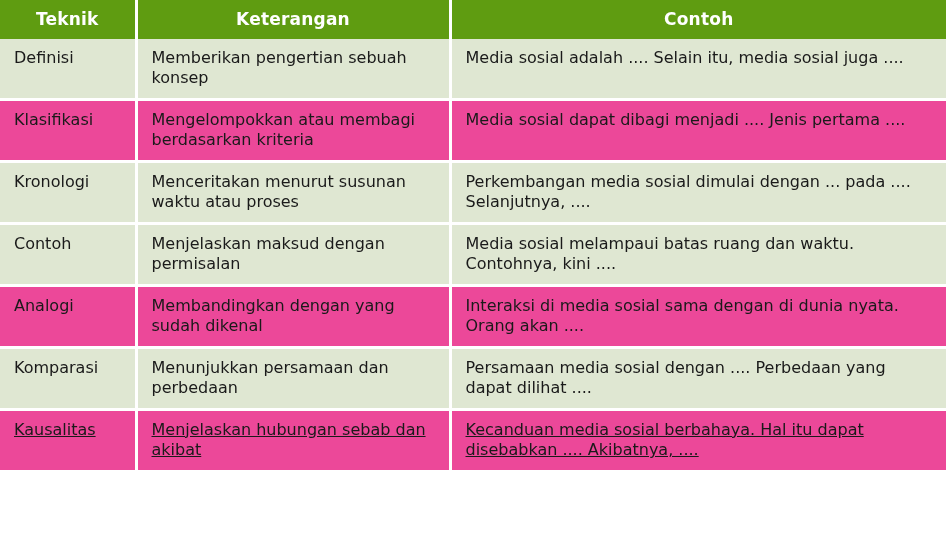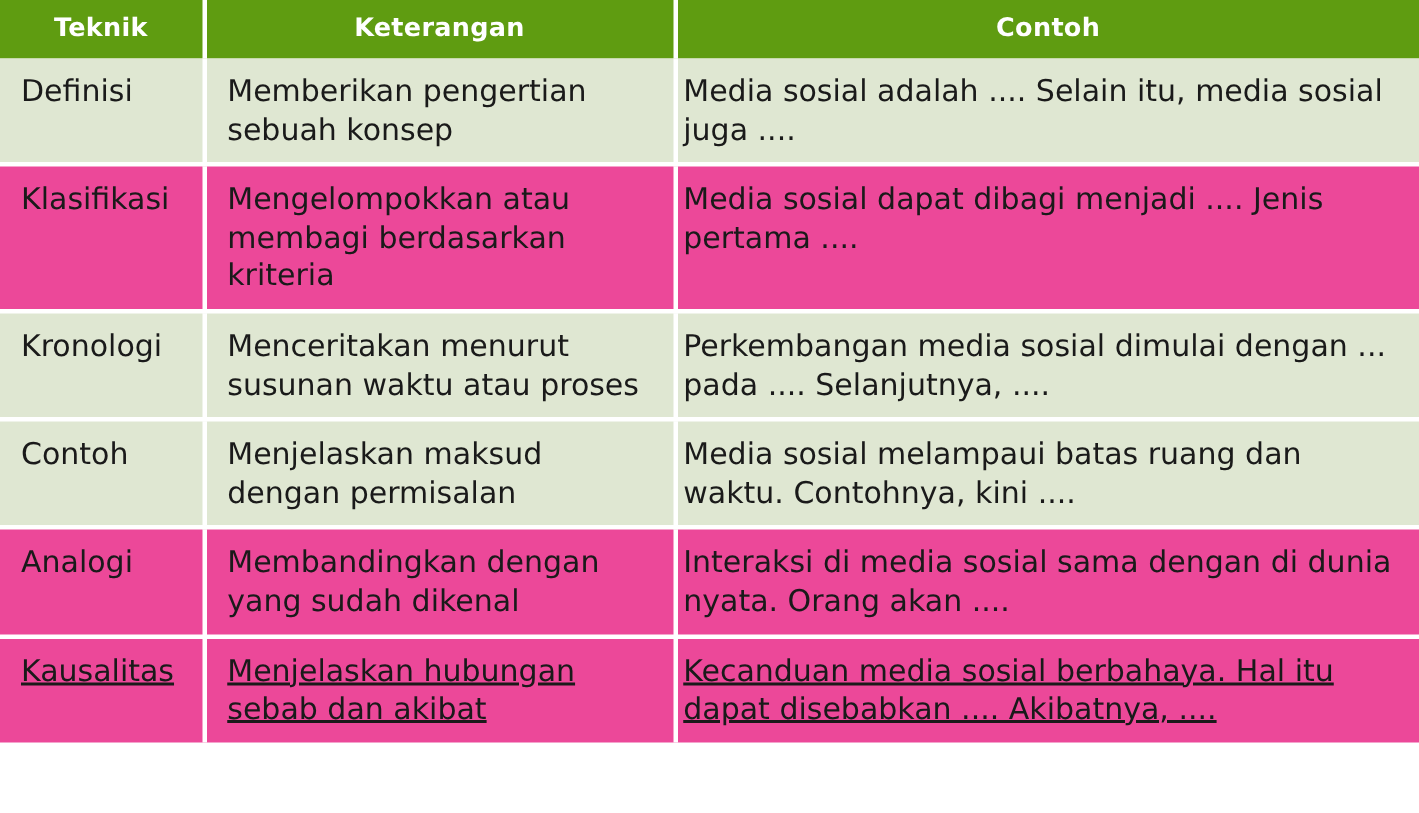--- a/index.html
+++ b/index.html
@@ -34,37 +34,37 @@
     font-size: 17px;
     font-weight: bold;
     text-align: center;
     padding: 9px 6px 10px 6px;
     border-right: 3px solid #ffffff;
     letter-spacing: 0.2px;
   }
   thead th:last-child { border-right: none; }
 
   tbody td {
-    font-size: 20px;
+    font-size: 16px;
     color: #1a1a1a;
     vertical-align: top;
     padding: 9px 12px 9px 12px;
     line-height: 1.28;
     border-right: 3px solid #ffffff;
     border-bottom: 3px solid #ffffff;
   }
   tbody td:last-child { border-right: none; }
   tbody tr:last-child td { border-bottom: none; text-decoration: underline; }
 
   tbody tr.odd td { background: #dfe7d2; }
   tbody tr.even td { background: #ec4899; }
 
   tbody td.col-teknik { padding-left: 14px; }
   tbody td.col-ket { padding-left: 14px; }
-  tbody td.col-contoh { padding-left: 4px; }
+  tbody td.col-contoh { padding-left: 14px; }
 </style>
 </head>
 <body>
 
 <div class="table-wrap">
   <table class="techniques">
     <colgroup>
       <col class="c1">
       <col class="c2">
       <col class="c3">
@@ -95,20 +95,25 @@
       <tr class="odd">
         <td class="col-teknik">Contoh</td>
         <td class="col-ket">Menjelaskan maksud dengan permisalan</td>
         <td class="col-contoh">Media sosial melampaui batas ruang dan waktu. Contohnya, kini ....</td>
       </tr>
       <tr class="even">
         <td class="col-teknik">Analogi</td>
         <td class="col-ket">Membandingkan dengan yang sudah dikenal</td>
         <td class="col-contoh">Interaksi di media sosial sama dengan di dunia nyata. Orang akan ....</td>
       </tr>
+      <tr class="odd">
+        <td class="col-teknik">Komparasi</td>
+        <td class="col-ket">Menunjukkan persamaan dan perbedaan</td>
+        <td class="col-contoh">Persamaan media sosial dengan .... Perbedaan yang dapat dilihat ....</td>
+      </tr>
       <tr class="even">
         <td class="col-teknik">Kausalitas</td>
         <td class="col-ket">Menjelaskan hubungan sebab dan akibat</td>
         <td class="col-contoh">Kecanduan media sosial berbahaya. Hal itu dapat disebabkan .... Akibatnya, ....</td>
       </tr>
     </tbody>
   </table>
 </div>
 
 </body></html>

